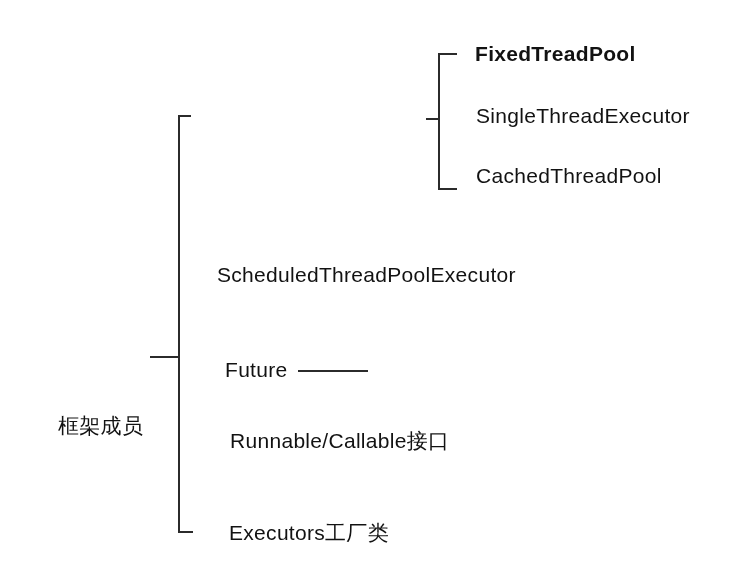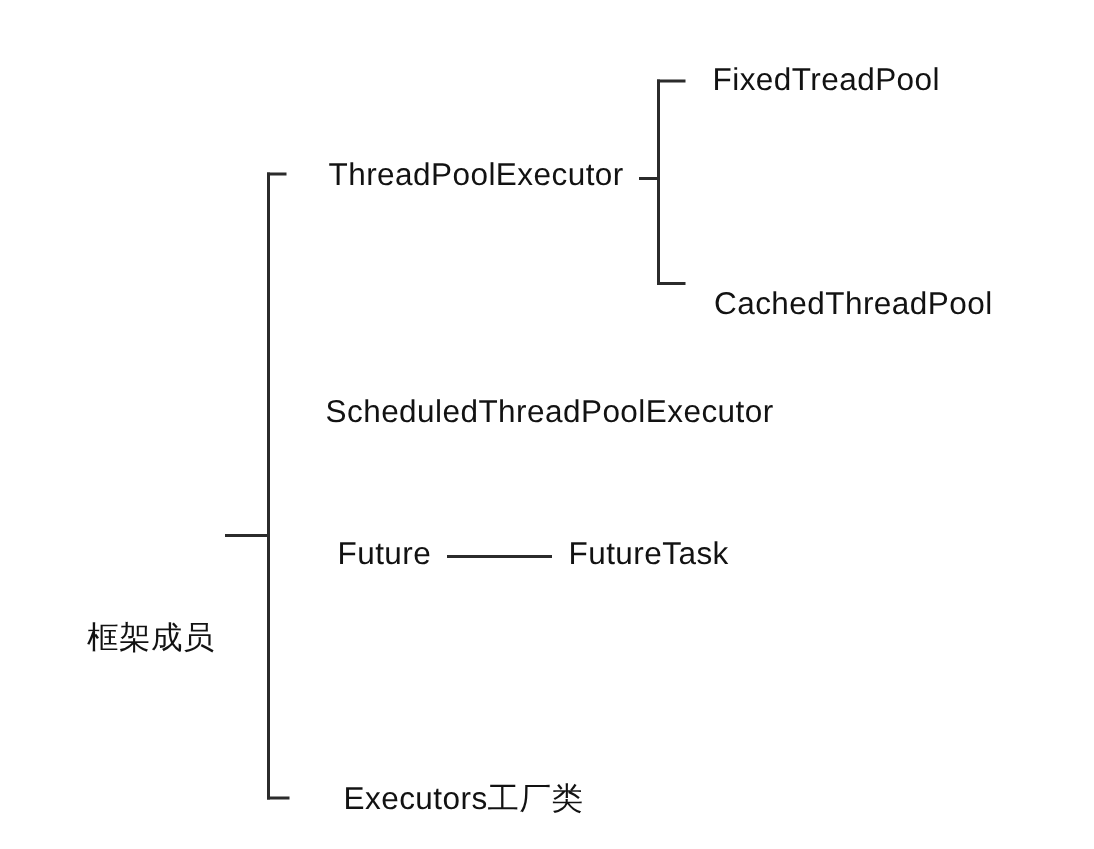--- a/index.html
+++ b/index.html
@@ -40,23 +40,23 @@
   .pos-spine             { left: 178px; top: 115px; height: 418px; }
   .pos-spine-top-tick    { left: 178px; top: 115px; width: 13px; }
   .pos-spine-bottom-tick { left: 178px; top: 531px; width: 15px; }
 
   
   .pos-tpe        { left: 219px; top: 106px; }
   .pos-tpe-dash   { left: 426px; top: 118px; width: 14px; }
   .pos-subspine   { left: 438px; top: 53px;  height: 137px; }
   .pos-sub-top    { left: 438px; top: 53px;  width: 19px; }
   .pos-sub-bottom { left: 438px; top: 188px; width: 19px; }
-  .pos-fixed      { left: 475px; top: 43px; }
+  .pos-fixed      { left: 475px; top: 43px; font-weight: bold; }
   .pos-single     { left: 476px; top: 105px; }
-  .pos-cached     { left: 476px; top: 192px; }
+  .pos-cached     { left: 476px; top: 165px; }
 
   
   .pos-sched { left: 217px; top: 264px; }
 
   
   .pos-future      { left: 225px; top: 359px; text-align: center; }
   .pos-future-line { left: 298px; top: 370px; width: 70px; }
   .pos-futuretask  { left: 379px; top: 359px; }
 
   
@@ -70,31 +70,31 @@
 
 <div class="canvas">
 
   <div class="txt pos-root-subtitle">框架成员</div>
   <div class="line h pos-root-dash"></div>
 
   <div class="line v pos-spine"></div>
   <div class="line h pos-spine-top-tick"></div>
   <div class="line h pos-spine-bottom-tick"></div>
 
-  <div class="txt pos-tpe">ThreadPoolExecutor</div>
   <div class="line h pos-tpe-dash"></div>
 
   <div class="line v pos-subspine"></div>
   <div class="line h pos-sub-top"></div>
   <div class="line h pos-sub-bottom"></div>
   <div class="txt pos-fixed">FixedTreadPool</div>
+  <div class="txt pos-single">SingleThreadExecutor</div>
   <div class="txt pos-cached">CachedThreadPool</div>
 
   <div class="txt pos-sched">ScheduledThreadPoolExecutor</div>
 
   <div class="txt pos-future">Future</div>
   <div class="line h pos-future-line"></div>
-  <div class="txt pos-futuretask">FutureTask</div>
 
+  <div class="txt pos-runnable">Runnable/Callable接口</div>
 
   <div class="txt pos-executors">Executors工厂类</div>
 
 </div>
 
 </body></html>

